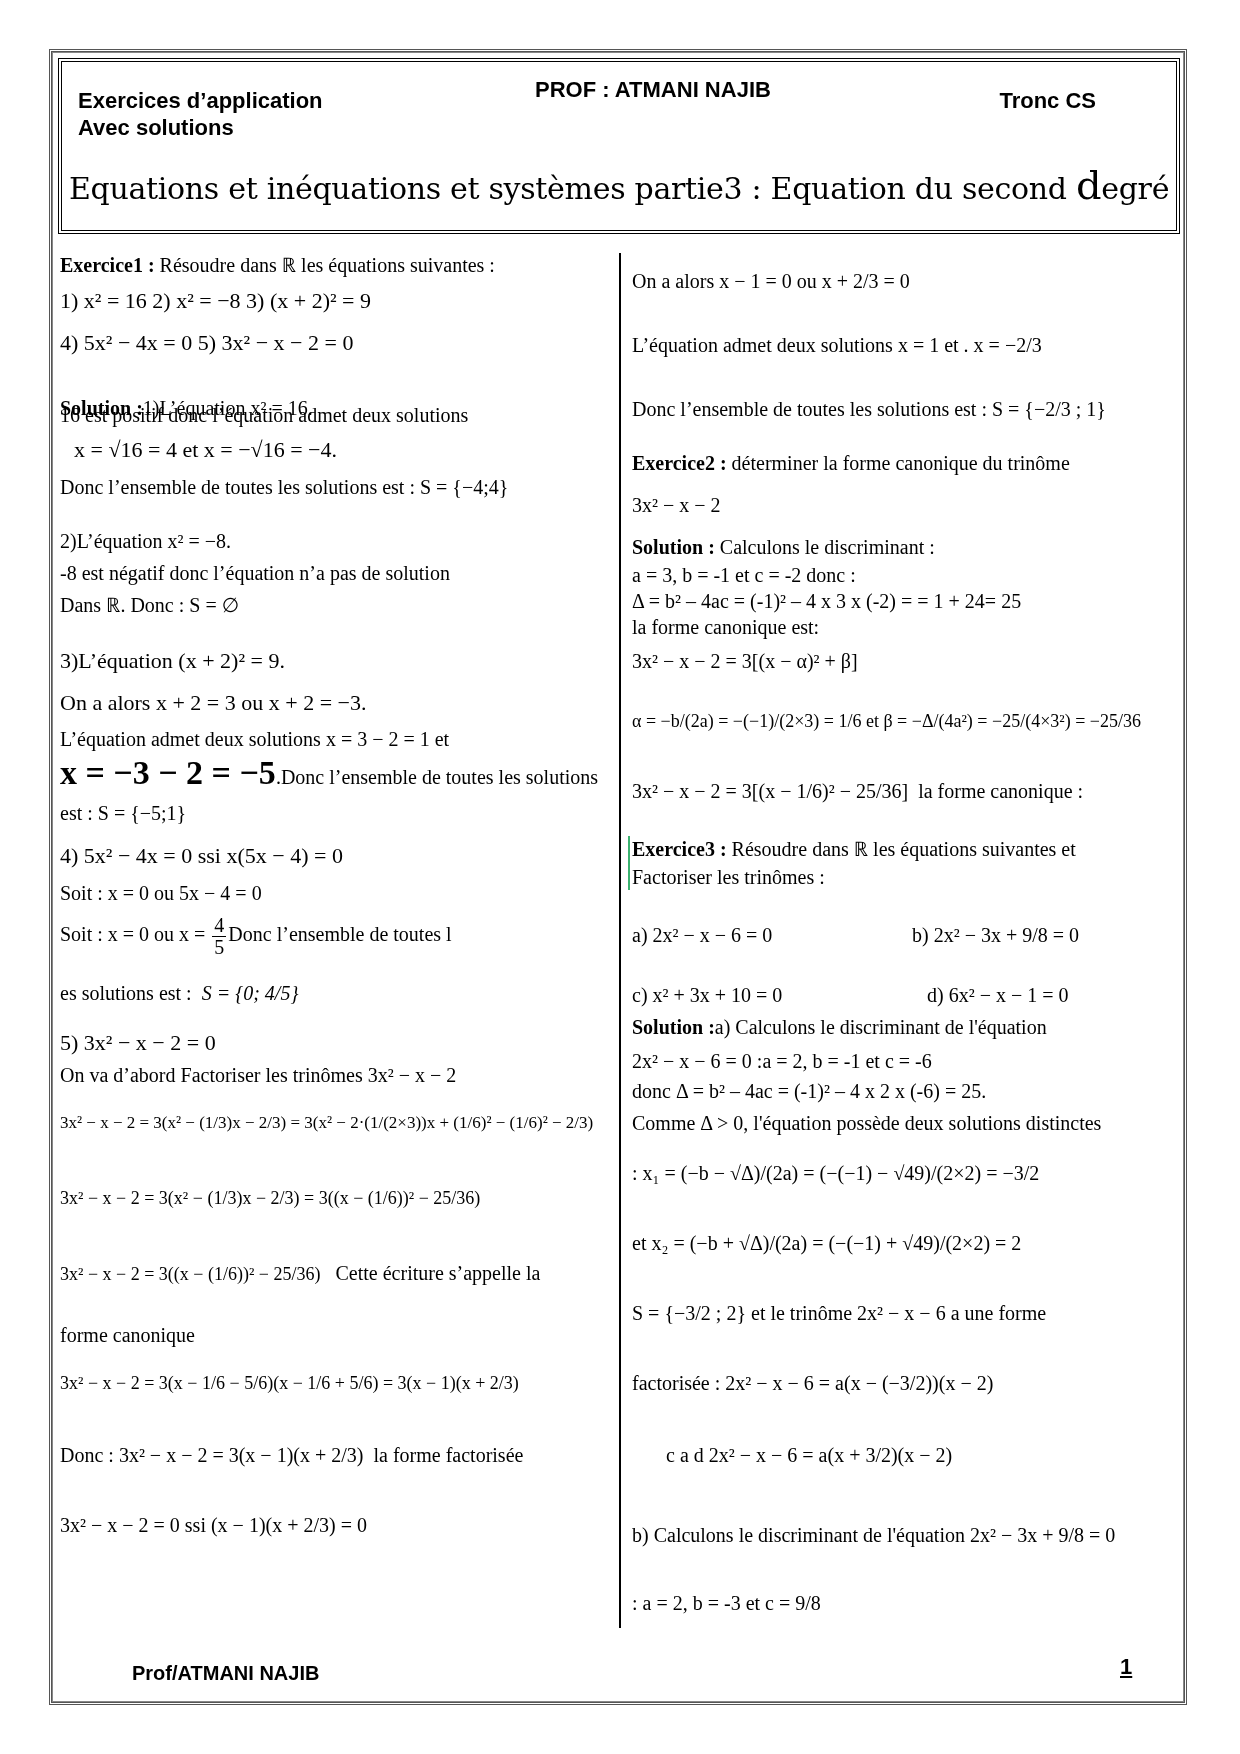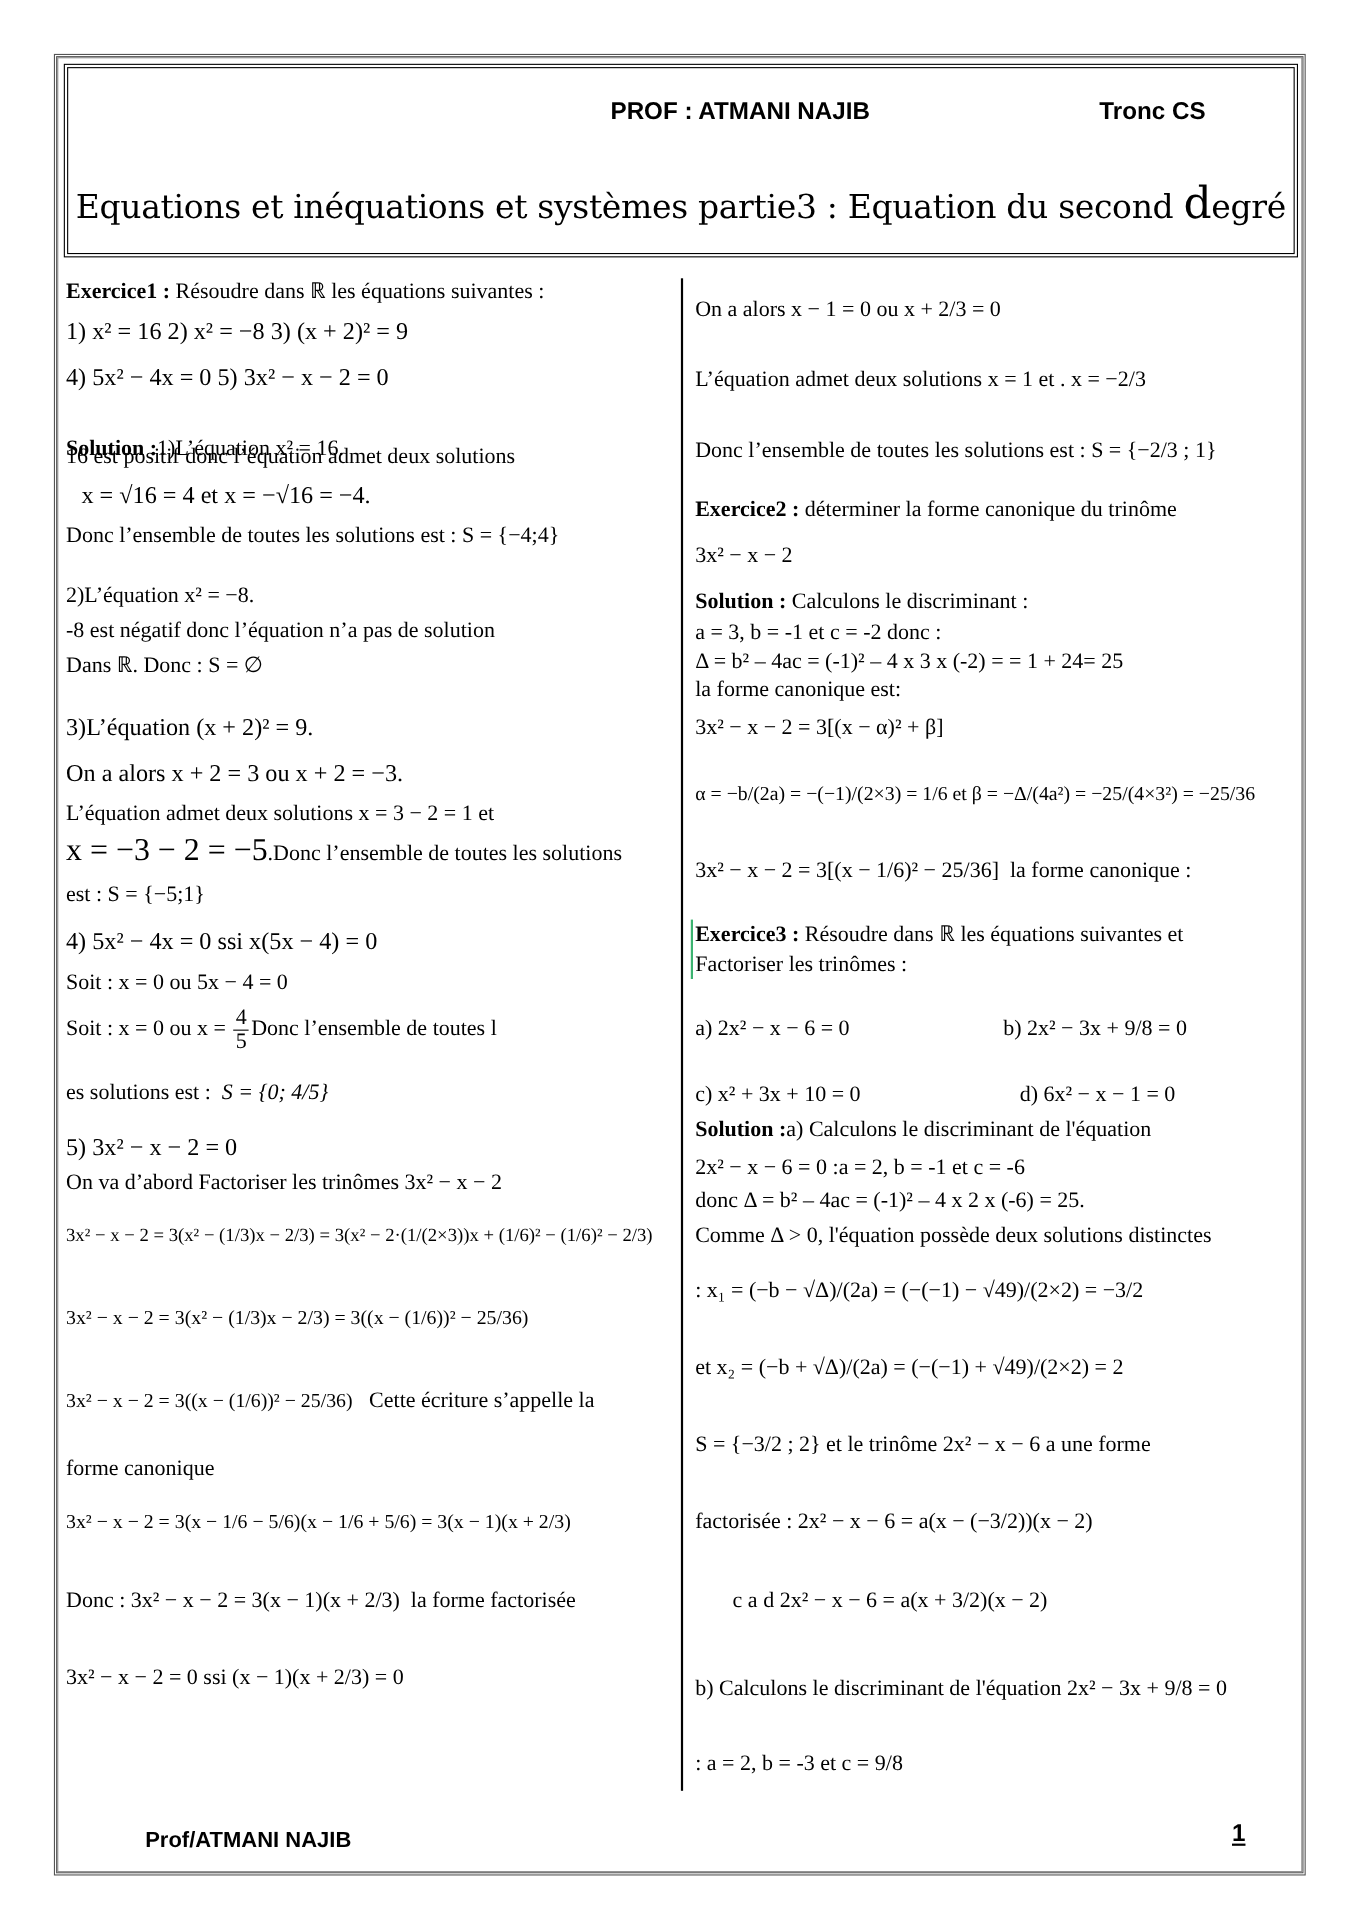--- a/index.html
+++ b/index.html
@@ -7,50 +7,54 @@
          font-family:"Liberation Serif", serif; color:#000; }
   .frame { position:absolute; left:49px; top:49px; width:1138px; height:1656px;
            border:3px double #555; box-sizing:border-box; }
   .frame-inner { position:absolute; left:52px; top:52px; width:1132px; height:1650px;
            border:1px solid #888; box-sizing:border-box; }
   .header { position:absolute; left:58px; top:58px; width:1122px; height:176px;
             border:4px double #000; box-sizing:border-box; }
   .hdr-text { position:absolute; font-family:"Liberation Sans", sans-serif; font-weight:bold;
               font-size:22px; line-height:27px; }
   .hdr-left { left:16px; top:25px; }
-  .hdr-center { left:473px; top:25px;margin-left:20px; }
+  .hdr-center { left:473px; top:14px; }
   .hdr-right { right:80px; top:25px; }
   .hdr-title { position:absolute; left:0; right:0; top:100px; text-align:center;
                font-family:"DejaVu Serif", serif; font-size:30px; letter-spacing:-0.3px; }
   .hdr-title .big { font-size:40px; }
   .divider { position:absolute; left:619px; top:253px; width:2px; height:1375px; background:#000; }
   .col { position:absolute; top:250px; font-size:20px; line-height:26px; }
   .col-left { left:60px; width:550px; }
   .col-right { left:632px; width:545px; }
   .line { position:absolute; white-space:nowrap; }
   .m { font-family:"Liberation Serif", serif; font-style:italic; }
   .b { font-weight:bold; }
   .eq { font-size:22px; }
-  .eqL { font-size:29px; }
+  .eqL { font-size:34px;font-weight:bold; }
   .frac { display:inline-block; vertical-align:middle; text-align:center; line-height:1.05; margin:0 2px; }
   .frac .num { display:block; border-bottom:1.5px solid #000; padding:0 2px; }
   .frac .den { display:block; padding:0 2px; }
   .footer-name { position:absolute; left:132px; top:1662px; font-family:"Liberation Sans", sans-serif;
                  font-weight:bold; font-size:20px; }
   .footer-page { position:absolute; left:1120px; top:1654px; font-family:"Liberation Sans", sans-serif;
                  font-weight:bold; font-size:22px; text-decoration:underline; }
   .green-bar { position:absolute; left:-4px; top:0; width:2px; height:54px; background:#3cb371; }
 </style>
 </head>
 <body>
 
 <div class="frame"></div>
 <div class="frame-inner"></div>
 
 <div class="header">
+  <div class="hdr-text hdr-left">
+    <div>Exercices d’application</div>
+    <div>Avec solutions</div>
+  </div>
   <div class="hdr-text hdr-center">PROF : ATMANI NAJIB</div>
   <div class="hdr-text hdr-right">Tronc CS</div>
   <div class="hdr-title"><span>Equations et inéquations et systèmes partie3 : Equation du second </span><span class="big">d</span><span>egré</span></div>
 </div>
 
 <div class="divider"></div>
 
 <div class="col col-left">
   <div class="line" style="top:2px;"><span class="b">Exercice1 :</span><span> Résoudre dans ℝ les équations suivantes :</span></div>
   <div class="line eq" style="top:38px;">1) x² = 16        2) x² = −8        3) (x + 2)² = 9</div>

